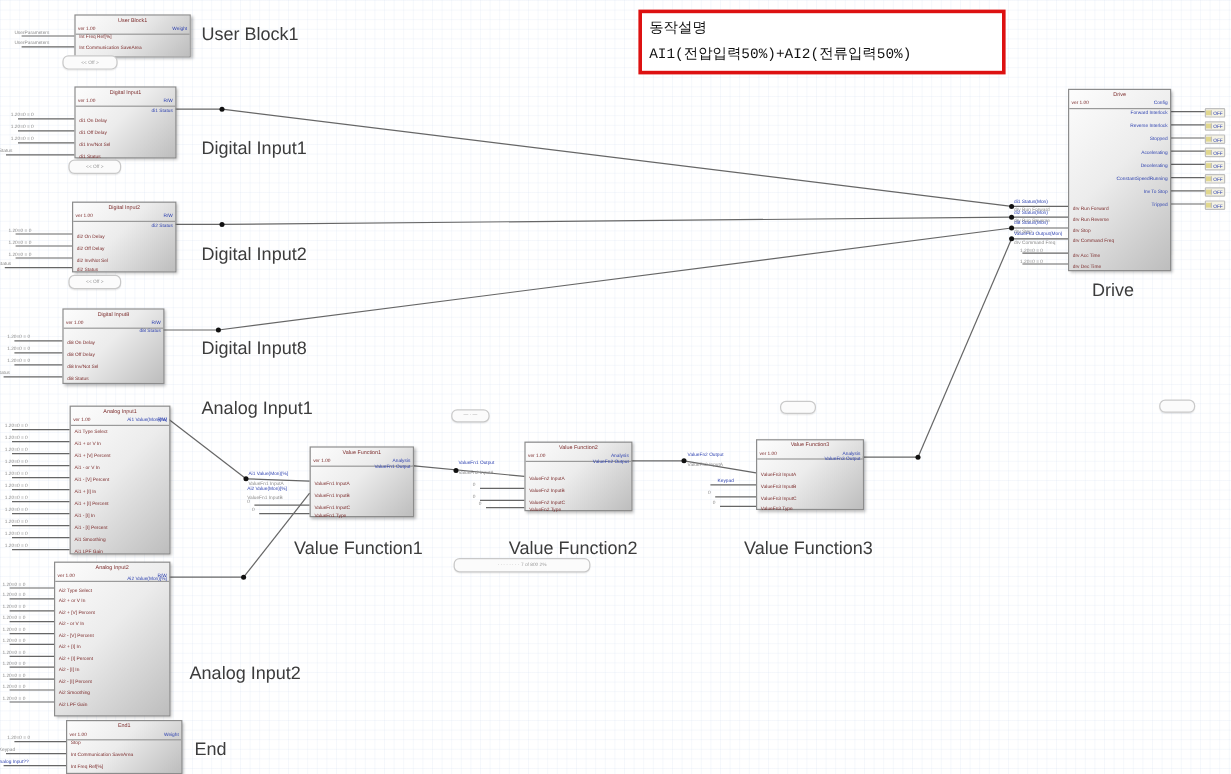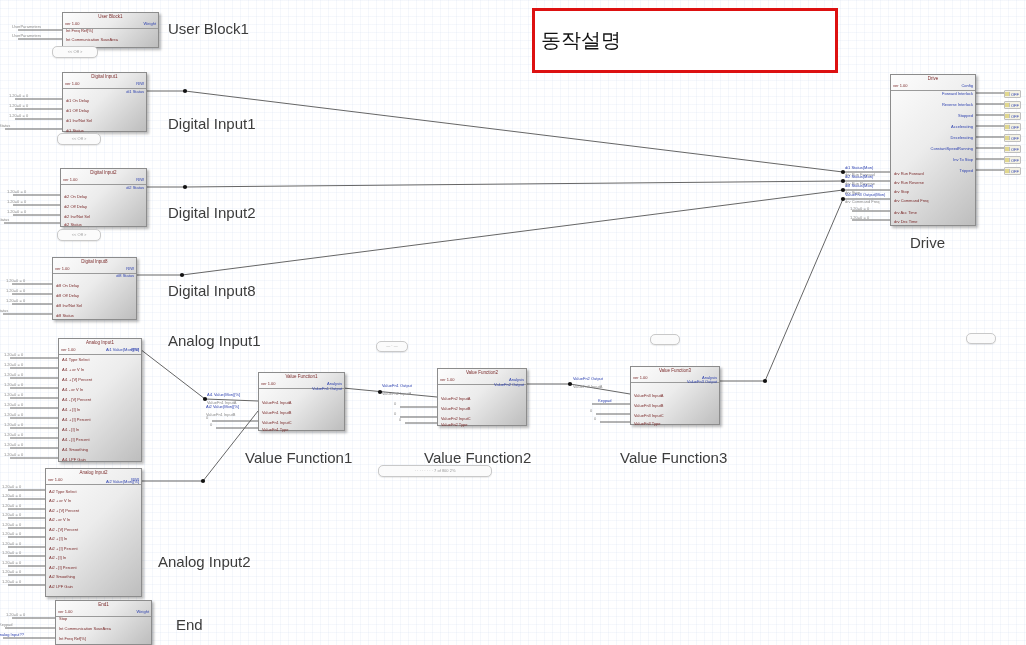--- a/index.html
+++ b/index.html
@@ -21,22 +21,22 @@
   .c-g{color:#8a8a8a;} .c-b{color:#2b3faf;}
   .blbl{position:absolute;z-index:3;font-size:15px;color:#3c3c3c;white-space:nowrap;}
   .pill{position:absolute;z-index:3;border:1px solid #c9c9c9;border-radius:5px;background:#fbfbfb;
     font-size:4px;color:#9a9a9a;text-align:center;box-shadow:0 1px 1px rgba(0,0,0,.08);
     white-space:nowrap;overflow:hidden;}
   .chip{position:absolute;z-index:3;width:15px;height:6px;border:1px solid #bfbfbf;border-radius:1px;
     background:#f4f2e4;font-size:4px;line-height:5px;display:flex;align-items:center;}
   .chip .cy{width:4px;height:4px;background:#e0d78f;border-right:1px solid #bfbfbf;margin-right:1px;}
   .chip .ct{color:#2b3faf;}
   .ann{position:absolute;z-index:4;background:#fff;border:3px solid #dd1111;
-    padding:19px 6px;font-size:20px;line-height:21px;color:#111;
-    font-family:Liberation Sans, sans-serif;}
+    padding:3px 6px;font-size:12px;line-height:21px;color:#111;
+    font-family:Liberation Mono, monospace;}
 </style>
 </head>
 <body>
 
 <div id="canvas">
   <svg id="wires" width="1026" height="645">
       <line x1="18" y1="30" x2="62" y2="30" stroke="#666666" stroke-width="1"></line>
       <line x1="18" y1="39" x2="62" y2="39" stroke="#666666" stroke-width="1"></line>
       <line x1="15" y1="99" x2="62" y2="99" stroke="#666666" stroke-width="1"></line>
       <line x1="15" y1="109" x2="62" y2="109" stroke="#666666" stroke-width="1"></line>
@@ -120,20 +120,21 @@
       <circle cx="380" cy="392" r="2.1" fill="#111111"></circle>
       <circle cx="570" cy="384" r="2.1" fill="#111111"></circle>
       <circle cx="765" cy="381" r="2.1" fill="#111111"></circle>
       <circle cx="843" cy="172" r="2.1" fill="#111111"></circle>
       <circle cx="843" cy="181" r="2.1" fill="#111111"></circle>
       <circle cx="843" cy="190" r="2.1" fill="#111111"></circle>
       <circle cx="843" cy="199" r="2.1" fill="#111111"></circle>
     </svg>
   <div class="ann" id="annotation" style="left: 532px; top: 8px; width: 288px; border-color: rgb(221, 17, 17);">
       <div>동작설명</div>
+      <div>AI1(전압입력50%)+AI2(전류입력50%)</div>
     </div>
 <div class="block" style="left: 62px; top: 12px; width: 95px; height: 34px;">
       <div class="bt">User Block1</div>
       <div class="bs"><span class="r">Weight</span><span>ver 1.00</span></div>
       <div class="irow" style="top: 15px;">Int Freq Ref[%]</div>
       <div class="irow" style="top: 24px;">Int Communication SaveArea</div>
     </div>
     <div class="pinlbl c-g" style="left: 12px; top: 24px;">UserParameters</div>
     <div class="pinlbl c-g" style="left: 12px; top: 33px;">UserParameters</div>
     <div class="block" style="left: 62px; top: 72px; width: 83px; height: 58px;">
@@ -295,21 +296,21 @@
     <div class="blbl" style="left: 168px; top: 20px;">User Block1</div>
     <div class="blbl" style="left: 168px; top: 115px;">Digital Input1</div>
     <div class="blbl" style="left: 168px; top: 204px;">Digital Input2</div>
     <div class="blbl" style="left: 168px; top: 282px;">Digital Input8</div>
     <div class="blbl" style="left: 168px; top: 332px;">Analog Input1</div>
     <div class="blbl" style="left: 158px; top: 553px;">Analog Input2</div>
     <div class="blbl" style="left: 245px; top: 449px;">Value Function1</div>
     <div class="blbl" style="left: 424px; top: 449px;">Value Function2</div>
     <div class="blbl" style="left: 620px; top: 449px;">Value Function3</div>
     <div class="blbl" style="left: 910px; top: 234px;">Drive</div>
-    <div class="blbl" style="left: 176px; top: 616px;">End</div>
+    <div class="blbl" style="left: 162px; top: 616px;">End</div>
     <div class="pill" style="left: 52px; top: 46px; width: 44px; height: 10px; line-height: 9px;">&lt;&lt;  Off  &gt;</div>
     <div class="pill" style="left: 57px; top: 133px; width: 42px; height: 10px; line-height: 9px;">&lt;&lt;  Off  &gt;</div>
     <div class="pill" style="left: 57px; top: 229px; width: 42px; height: 10px; line-height: 9px;">&lt;&lt;  Off  &gt;</div>
     <div class="pill" style="left: 376px; top: 341px; width: 30px; height: 9px; line-height: 8px;">— · —</div>
     <div class="pill" style="left: 650px; top: 334px; width: 28px; height: 9px; line-height: 8px;"></div>
     <div class="pill" style="left: 966px; top: 333px; width: 28px; height: 9px; line-height: 8px;"></div>
     <div class="pill" style="left: 378px; top: 465px; width: 112px; height: 10px; line-height: 9px;">· · · · · · · · 7 of 800  2%</div>
     <div class="wlbl c-b" style="left: 207px; top: 392px;">Ai1 Value(Mon)[%]</div>
     <div class="wlbl c-g" style="left: 207px; top: 400px;">ValueFn1 InputA</div>
     <div class="wlbl c-b" style="left: 206px; top: 404px;">Ai2 Value(Mon)[%]</div>

